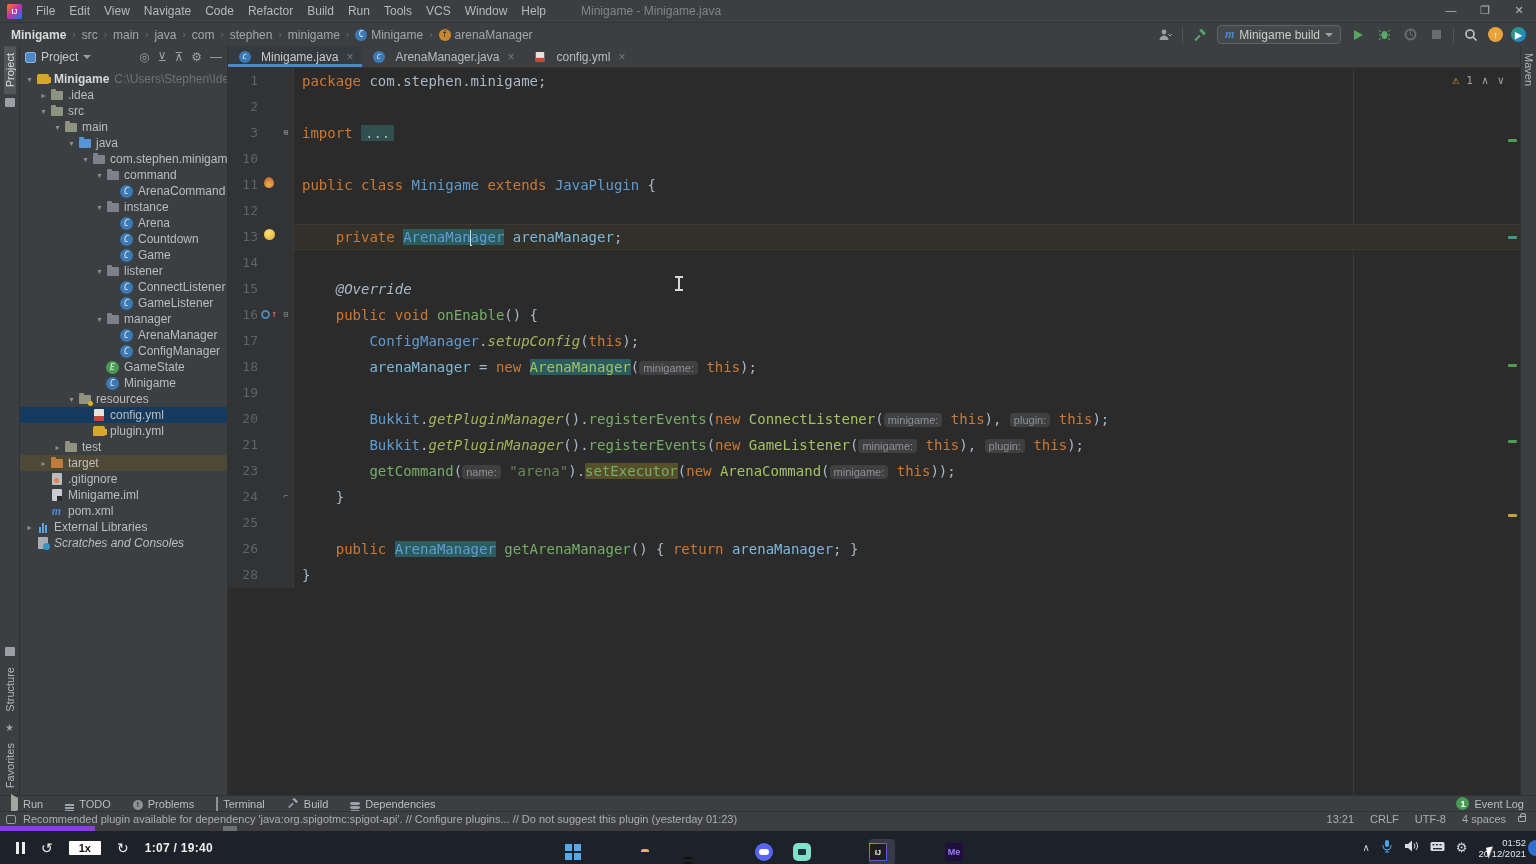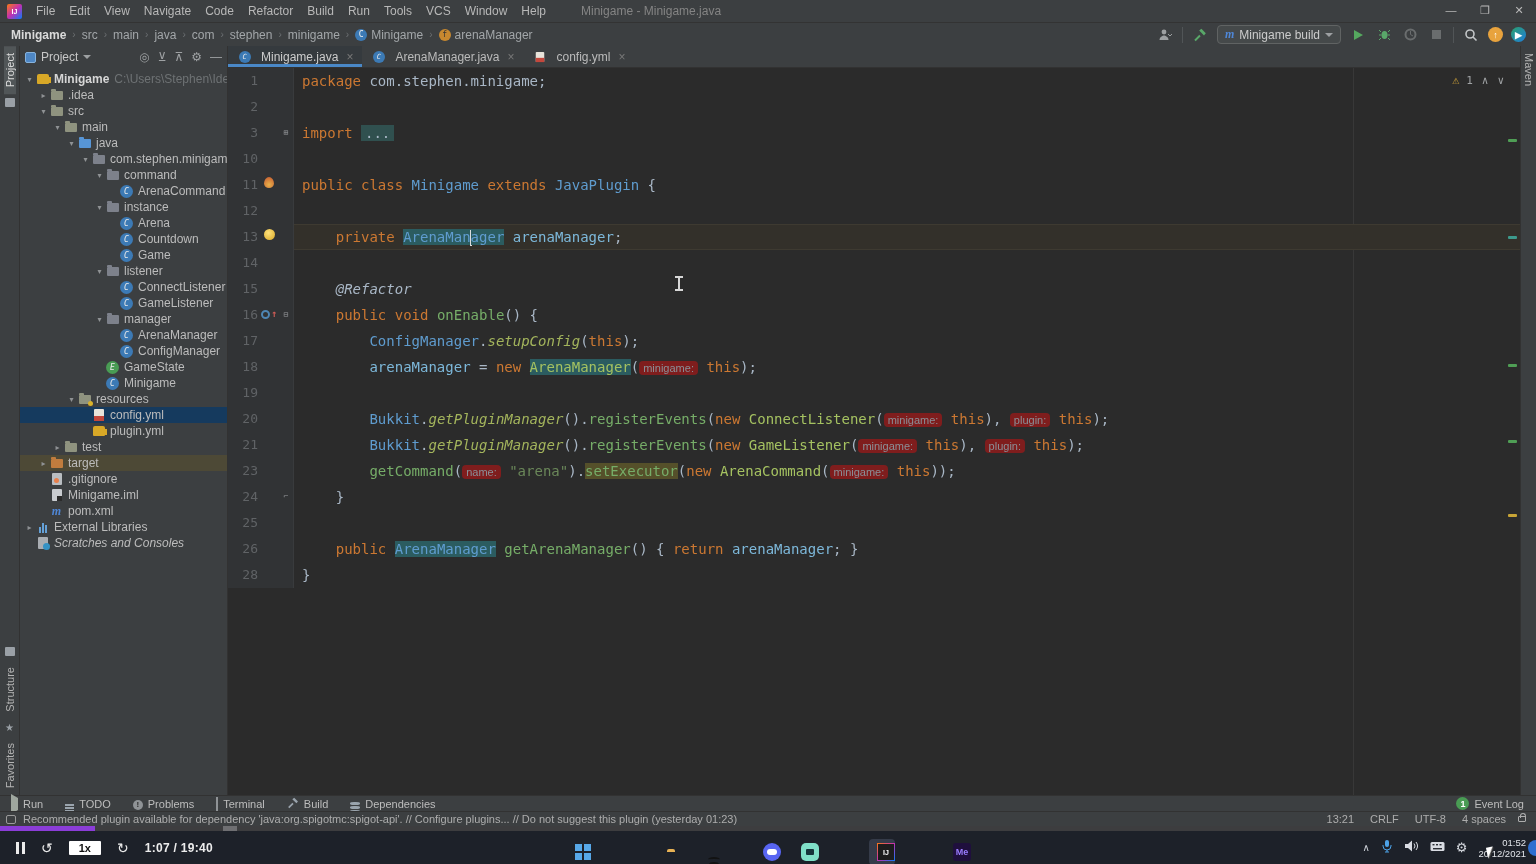--- a/index.html
+++ b/index.html
@@ -103,21 +103,21 @@
   .pl{color:#a9b7c6}
   .cl{color:#5f9ccf}
   .fld{color:#7db8da}
   .m{color:#76ad68}
   .sm{color:#a3b45c;font-style:italic}
   .ctor{color:#a5c261}
   .ann{color:#a9b7c6;font-style:italic}
   .str{color:#6a8759}
   .hl{background:#2b5c60}
   .warnhl{background:#55502a}
-  .hint{background:#7f1d1d;color:#8b9098;border-radius:4px;padding:1px 4px;font-size:11px;font-family:"Liberation Sans",sans-serif}
+  .hint{background:#404040;color:#8b9098;border-radius:4px;padding:1px 4px;font-size:11px;font-family:"Liberation Sans",sans-serif}
   .fold{background:#30504f;color:#a9b7c6;padding:0 4px}
   .caret{display:inline-block;width:2px;height:16px;background:#dcdcdc;vertical-align:middle;margin:0 -1px}
   .bulb{width:11px;height:11px;border-radius:50%;background:radial-gradient(circle at 40% 35%,#ffe27a,#d8a827);display:inline-block}
   .flame{width:10px;height:11px;border-radius:50% 50% 50% 50%/60% 60% 40% 40%;background:radial-gradient(circle at 50% 70%,#e8b14a,#c4562f);display:inline-block}
   .ovr{display:inline-flex;align-items:center;color:#cf5b56;font-size:10px;font-weight:bold}
   .ovr i{width:9px;height:9px;border-radius:50%;border:2px solid #4e86b4;display:inline-block;margin-right:1px}
   .insp{position:absolute;top:5px;right:16px;display:flex;gap:9px;align-items:center;color:#9fa2a4;font-size:11px}
   .insp .w{color:#d6a738;font-size:12px}
   .marks{position:absolute;top:0;right:3px;bottom:0;width:10px}
   .mark{position:absolute;width:9px;height:3px;border-radius:1px;right:0}
@@ -148,21 +148,21 @@
   .vp-played{height:100%;background:#8b3dd8}
   .vp-mark{position:absolute;top:0;left:223px;width:14px;height:100%;background:#6f6f72}
   .taskbar{position:absolute;left:0;right:0;bottom:0;height:33px;background:#1d2129;display:flex;align-items:center}
   .player{display:flex;align-items:center;gap:16px;padding-left:16px;color:#ececec}
   .p-pause{display:inline-flex;gap:3px}
   .p-pause i{width:3px;height:12px;background:#ececec}
   .p-replay{font-size:14px;color:#ececec}
   .speed-box{background:#fff;color:#101010;font-weight:bold;font-size:11px;padding:1px 10px;border-radius:1px}
   .p-time{font-size:12px;font-weight:bold;letter-spacing:.3px}
   .tb-apps{position:absolute;left:50%;transform:translateX(-50%);display:flex;gap:12px;align-items:center;height:100%}
-  .tb-app{width:26px;height:26px;margin-top:9px;position:relative;display:flex;align-items:center;justify-content:flex-end;border-radius:4px}
+  .tb-app{width:26px;height:26px;margin-top:9px;position:relative;display:flex;align-items:center;justify-content:flex-start;border-radius:4px}
   .tb-app.active{background:#353b49}
   .ind{position:absolute;bottom:-3px;left:50%;transform:translateX(-50%);width:6px;height:2px;border-radius:1px;background:#818897}
   .tb-app.active .ind{width:14px;background:#58a6e8}
   .i-start{display:grid;grid-template-columns:7px 7px;grid-gap:2px}
   .i-start i{width:7px;height:7px;background:#57a8e8}
   .i-brave{width:17px;height:18px;background:linear-gradient(180deg,#ff5c2b,#d8341c);clip-path:polygon(50% 0,95% 12%,88% 78%,50% 100%,12% 78%,5% 12%)}
   .i-expl{width:18px;height:13px;background:linear-gradient(180deg,#ffd979,#e8a93c);border-radius:2px;position:relative}
   .i-expl:before{content:"";position:absolute;top:-3px;left:0;width:8px;height:3px;background:#e8b254;border-radius:2px 2px 0 0}
   .i-spot{width:18px;height:18px;border-radius:50%;background:#1ed760;position:relative;overflow:hidden}
   .i-spot:before{content:"";position:absolute;left:3px;top:5px;width:12px;height:3px;border-top:2px solid #121212;border-radius:50%}
@@ -638,21 +638,21 @@
               <span class="gfold"></span>
             </span>
             <span class="ltxt"></span>
           </div>
           <div class="code-line">
             <span class="gut">
               <span class="gnum">15</span>
               <span class="gico"></span>
               <span class="gfold"></span>
             </span>
-            <span class="ltxt"><span class="pl">    </span><span class="ann">@Refactor</span></span>
+            <span class="ltxt"><span class="pl">    </span><span class="ann">@Override</span></span>
           </div>
           <div class="code-line">
             <span class="gut">
               <span class="gnum">16</span>
               <span class="gico"><span class="ovr"><i></i>↑</span></span>
               <span class="gfold">⊟</span>
             </span>
             <span class="ltxt"><span class="pl">    </span><span class="k">public void </span><span class="m">onEnable</span><span class="pl">() {</span></span>
           </div>
           <div class="code-line">

